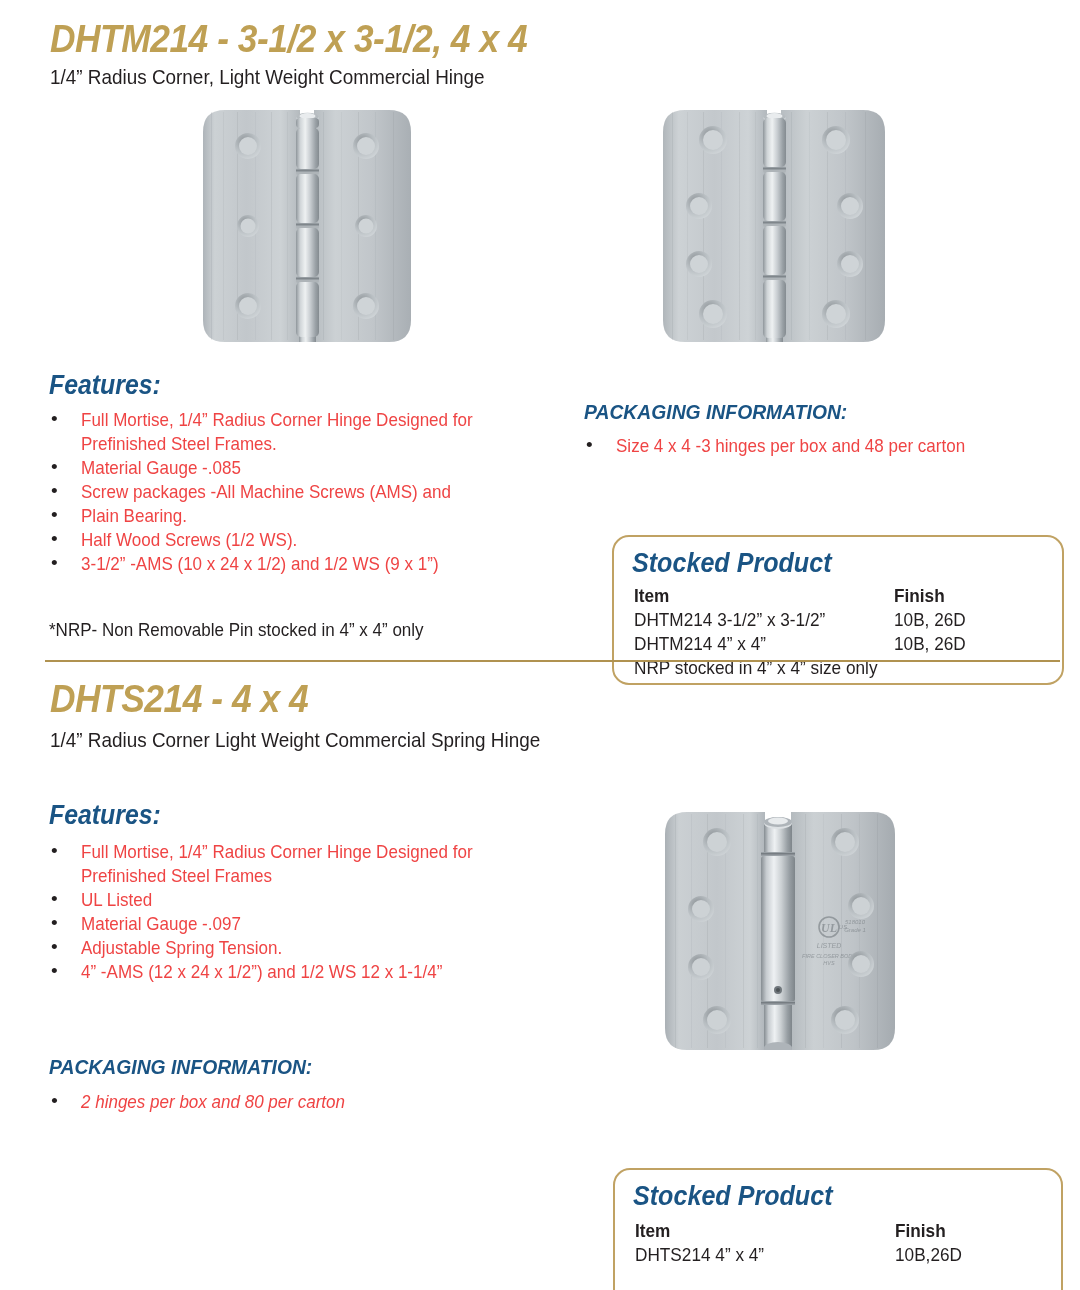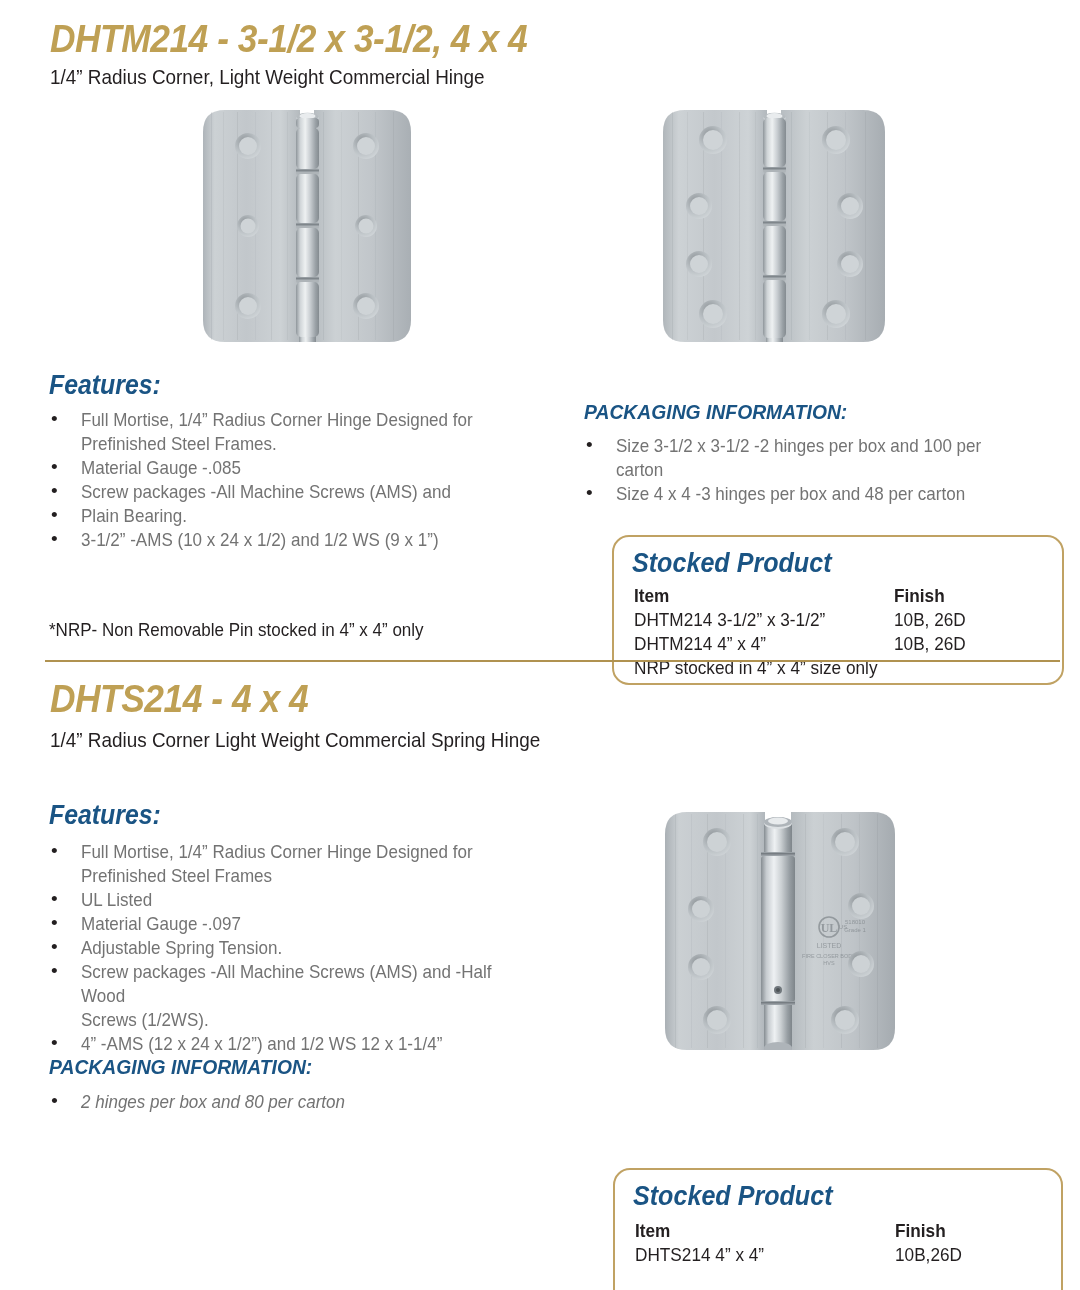--- a/index.html
+++ b/index.html
@@ -60,21 +60,21 @@
     white-space: nowrap;
   }
 
   
   ul.blist { position: absolute; list-style: none; }
   ul.blist li {
     position: relative;
     padding-left: 32px;
     font-size: 18.5px;
     line-height: 24px;
-    color: #737373;
+    color: #ef4444;
     margin-bottom: 0px;
   }
   ul.blist li .btxt {
     display: block;
     transform: scaleX(0.92);
     transform-origin: left top;
   }
   ul.blist li::before {
     content: "\2022";
     position: absolute;
@@ -112,21 +112,21 @@
     position: absolute;
     font-size: 18.5px;
     color: #231f20;
     white-space: nowrap;
     transform: scaleX(0.93);
     transform-origin: left center;
   }
   .stock-row.hdr { font-weight: bold; }
 
   
-  .hinge { position: absolute; }
+  .hinge { position: absolute; font-style: italic; }
   .hinge svg { display: block; }
 </style>
 </head>
 <body>
 
 <div class="page">
 
   <div class="prod-title" style="left:50px; top:18px;">DHTM214 - 3-1/2 x 3-1/2, 4 x 4</div>
 
   <div class="prod-sub" style="left:50px; top:65px;">1/4” Radius Corner, Light Weight Commercial Hinge</div>
@@ -310,32 +310,32 @@
     <li>
         <span class="btxt">Material Gauge -.085</span>
       </li>
     <li>
         <span class="btxt">Screw packages -All Machine Screws (AMS) and</span>
       </li>
     <li>
         <span class="btxt">Plain Bearing.</span>
       </li>
     <li>
+        <span class="btxt">Half Wood Screws (1/2 WS).</span>
+      </li>
+    <li>
         <span class="btxt">3-1/2” -AMS (10 x 24 x 1/2) and 1/2 WS (9 x 1”)</span>
       </li>
   </ul>
 
   <div class="note-line" style="left:49px; top:619px;">*NRP- Non Removable Pin stocked in 4” x 4” only</div>
 
   <div class="pack-head" style="left:584px; top:400px;">PACKAGING INFORMATION:</div>
 
   <ul class="blist" style="left:584px; top:434px; width:470px;">
-    <li>
-        <span class="btxt">Size 3-1/2 x 3-1/2 -2 hinges per box and 100 per carton</span>
-      </li>
     <li>
         <span class="btxt">Size 4 x 4 -3 hinges per box and 48 per carton</span>
       </li>
   </ul>
 
   <div class="stock-box" style="left:612px; top:495px; width:452px; height:150px;">
     <div class="stock-title" style="left:18px; top:11px;">Stocked Product</div>
     <div class="stock-row hdr" style="left:20px; top:48px;">Item</div>
     <div class="stock-row hdr" style="left:280px; top:48px;">Finish</div>
 
@@ -363,24 +363,20 @@
     </li>
     <li>
         <span class="btxt">UL Listed</span>
       </li>
     <li>
         <span class="btxt">Material Gauge -.097</span>
       </li>
     <li>
         <span class="btxt">Adjustable Spring Tension.</span>
       </li>
-    <li>
-      <span class="btxt">Screw packages -All Machine Screws (AMS) and -Half Wood</span>
-      <span class="btxt">Screws (1/2WS).</span>
-    </li>
     <li>
         <span class="btxt">4” -AMS (12 x 24 x 1/2”) and 1/2 WS 12 x 1-1/4”</span>
       </li>
   </ul>
 
   <div class="pack-head" style="left:49px; top:1055px;">PACKAGING INFORMATION:</div>
 
   <ul class="blist" style="left:49px; top:1090px; width:420px;font-style:italic;">
     <li>
         <span class="btxt">2 hinges per box and 80 per carton</span>

